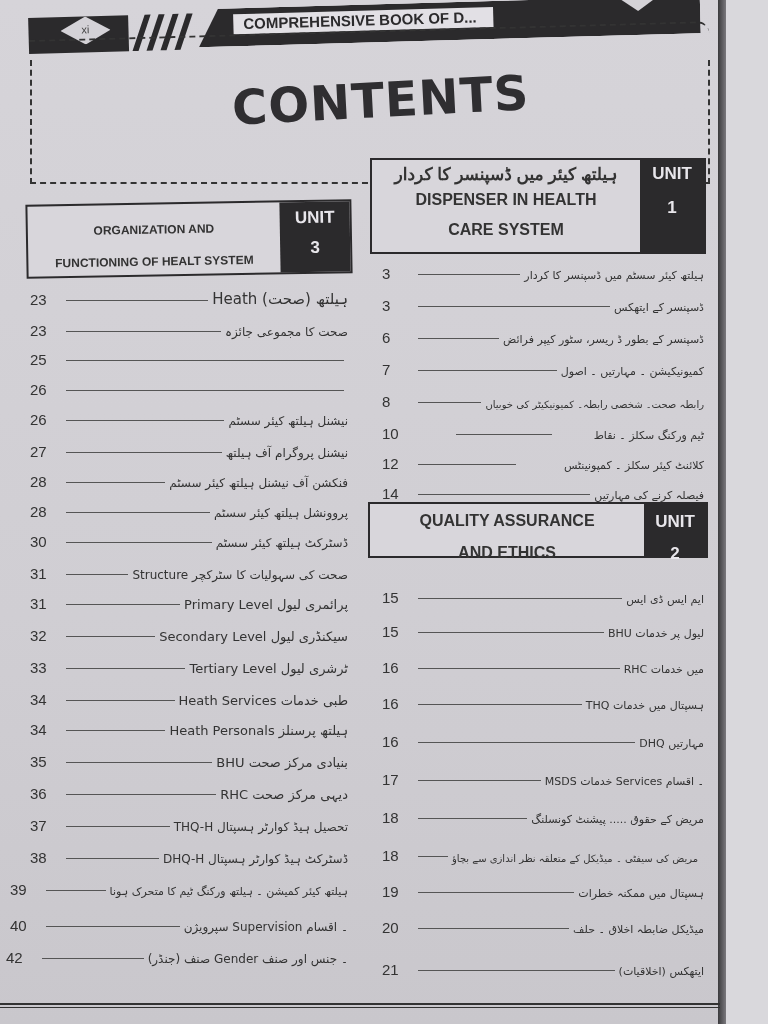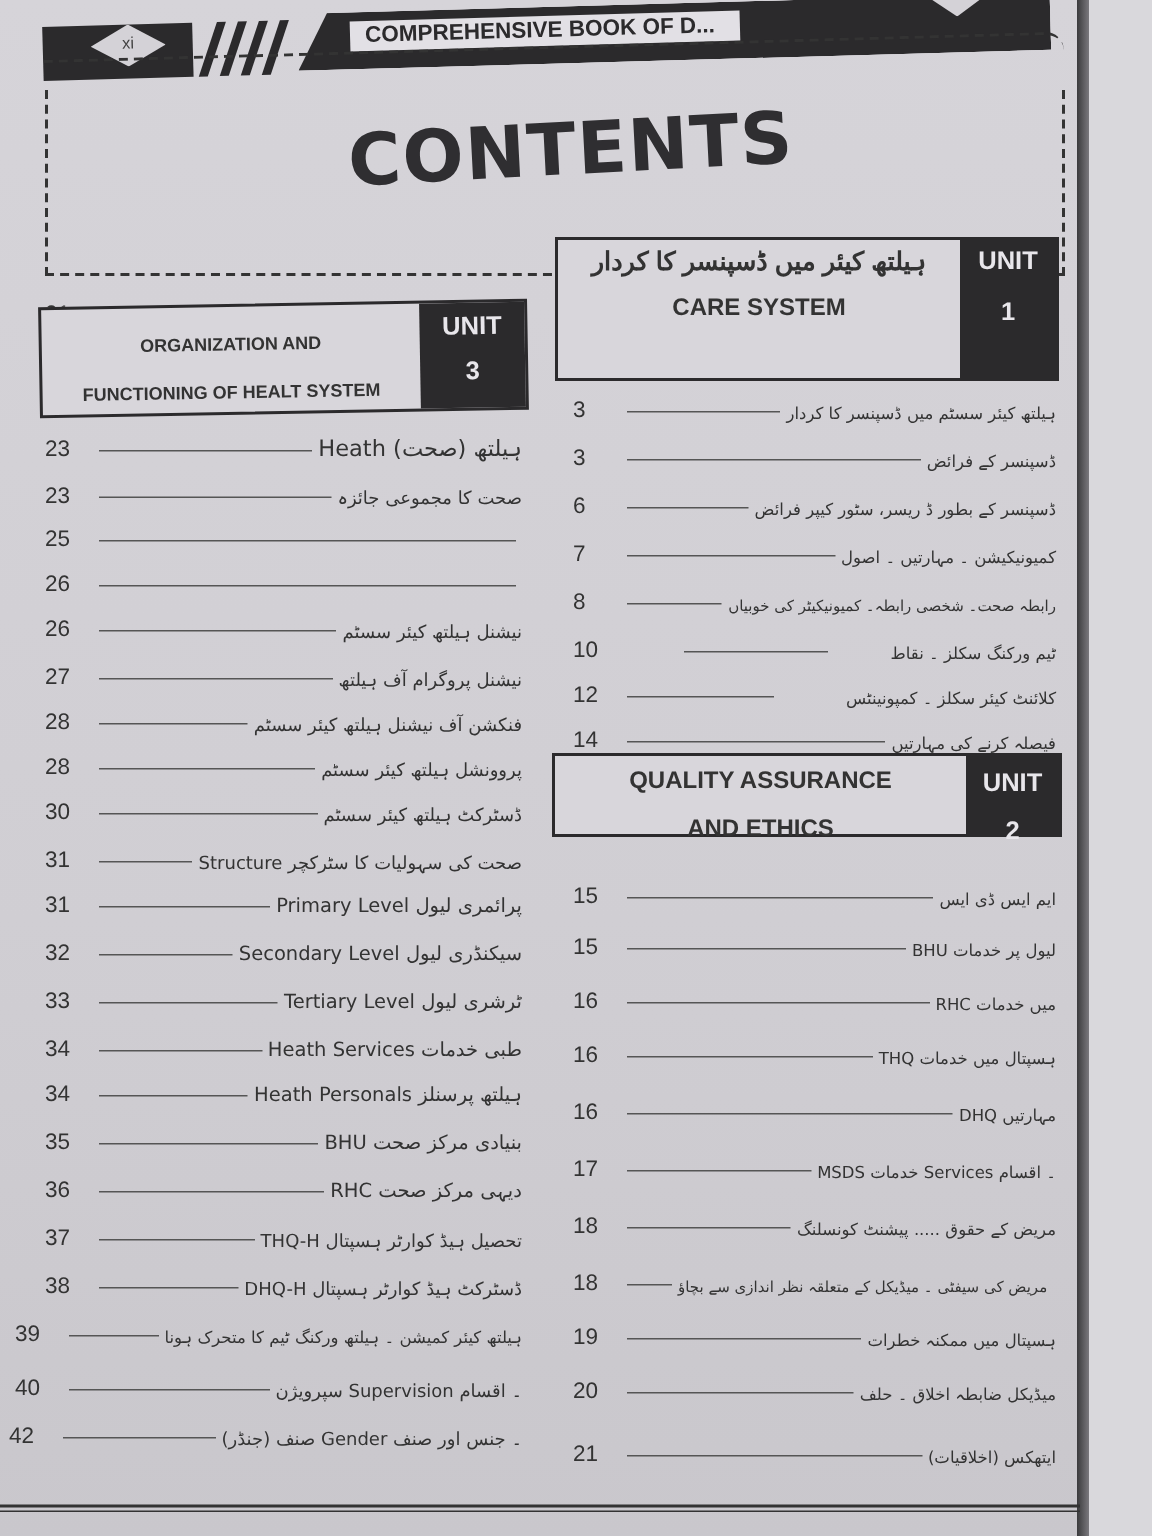--- a/index.html
+++ b/index.html
@@ -123,20 +123,21 @@
   <div class="banner-right-notch"></div>
 </div>
 
 <div class="contents-top-dash"></div>
 <div class="contents-box"></div>
 <div class="contents-title">CONTENTS</div>
 
 <div class="unit-box" style="left:370px; top:158px; width:336px; height:96px;">
   <div class="unit-titles" style="right:64px;">
     <div style="font-size:17px; margin-top:4px; direction:rtl;">ہیلتھ کیئر میں ڈسپنسر کا کردار</div>
+    <div style="font-size:16px; margin-top:6px;">DISPENSER IN HEALTH</div>
     <div style="font-size:16px; margin-top:12px;">CARE SYSTEM</div>
   </div>
   <div class="unit-tag" style="width:64px; padding-top:4px;">
     <span class="lbl">UNIT</span>
     <span class="num" style="margin-top:14px;">1</span>
   </div>
 </div>
 
 <div class="unit-box" style="left:368px; top:502px; width:340px; height:56px;">
   <div class="unit-titles" style="right:62px;">
@@ -279,21 +280,21 @@
 
 <div>
   <div class="toc-entry" style="left:382px; top:254px; width:322px;">
       <span class="toc-page">3</span>
       <span class="toc-leader"></span>
       <span class="toc-title" dir="rtl" style="font-size:11px;">ہیلتھ کیئر سسٹم میں ڈسپنسر کا کردار</span>
     </div>
   <div class="toc-entry" style="left:382px; top:286px; width:322px;">
       <span class="toc-page">3</span>
       <span class="toc-leader"></span>
-      <span class="toc-title" dir="rtl" style="font-size:11px;">ڈسپنسر کے فرائض</span>
+      <span class="toc-title" dir="rtl" style="font-size:11px;">ڈسپنسر کے ایتھکس</span>
     </div>
   <div class="toc-entry" style="left:382px; top:318px; width:322px;">
       <span class="toc-page">6</span>
       <span class="toc-leader"></span>
       <span class="toc-title" dir="rtl" style="font-size:11px;">ڈسپنسر کے بطور ڈ ریسر، سٹور کیپر فرائض</span>
     </div>
   <div class="toc-entry" style="left:382px; top:350px; width:322px;">
       <span class="toc-page">7</span>
       <span class="toc-leader"></span>
       <span class="toc-title" dir="rtl" style="font-size:11px;">کمیونیکیشن ۔ مہارتیں ۔ اصول</span>

